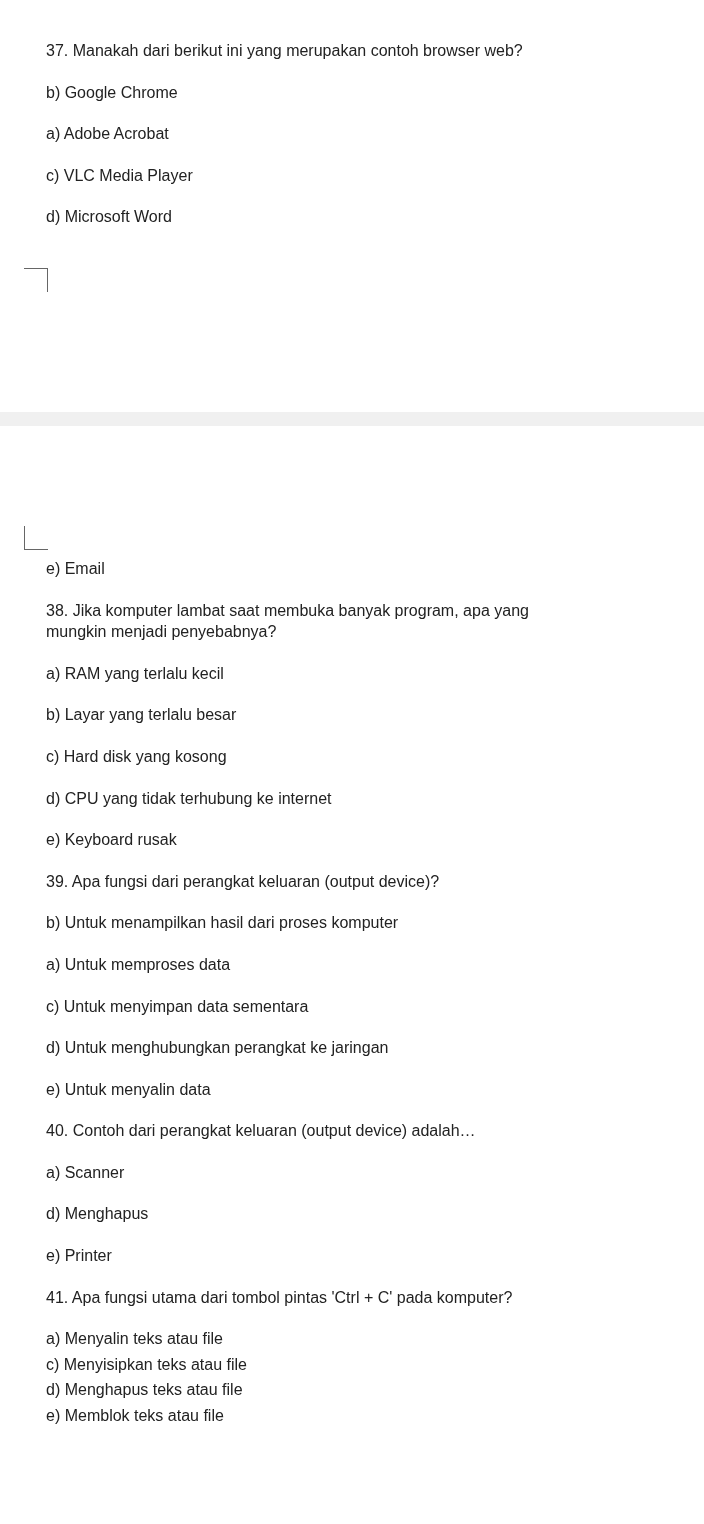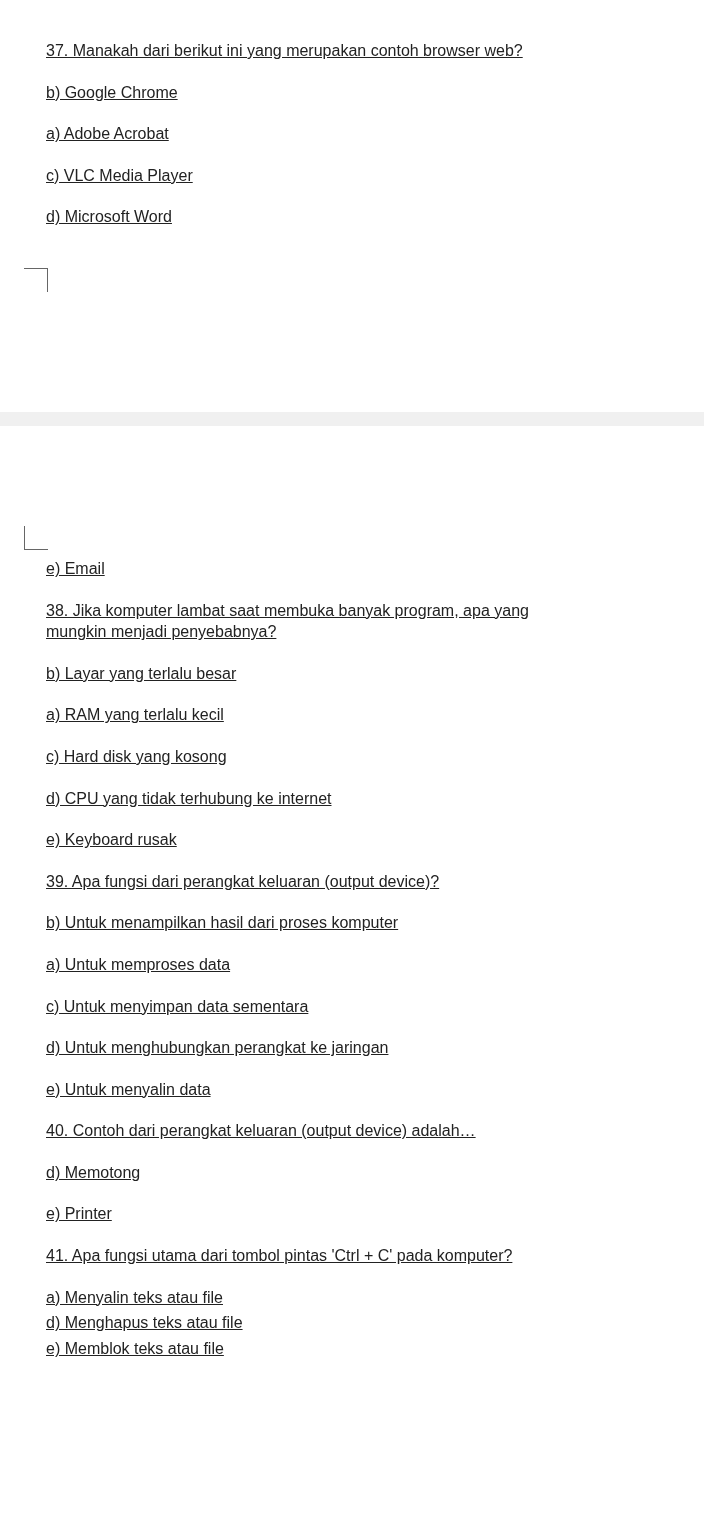--- a/index.html
+++ b/index.html
@@ -7,21 +7,20 @@
     margin: 0; padding: 0;
     font-family: Arial, Helvetica, sans-serif;
     font-size: 16px;
     color: #222;
     background: #fff;
   }
   .page {
     width: 576px;
     background: #fff;
     padding: 40px 46px 60px 46px;
-    text-decoration: underline;
   }
   .gap {
     height: 14px;
     background: #f0f0f0;
     width: 100%;
     margin: 0;
   }
   .line {
     margin: 0 0 20px 0;
     line-height: 1.35;
@@ -59,37 +58,39 @@
 </div>
 
 <div class="gap"></div>
 
 <div class="page" style="padding-top:100px;">
   <div class="crop-bl"></div>
 
   <p class="line">e) Email</p>
 
   <p class="line">38. Jika komputer lambat saat membuka banyak program, apa yang mungkin menjadi penyebabnya?</p>
+  <p class="line">a) RAM yang terlalu kecil</p>
   <p class="line">b) Layar yang terlalu besar</p>
-  <p class="line">a) RAM yang terlalu kecil</p>
   <p class="line">c) Hard disk yang kosong</p>
   <p class="line">d) CPU yang tidak terhubung ke internet</p>
   <p class="line">e) Keyboard rusak</p>
 
   <p class="line">39. Apa fungsi dari perangkat keluaran (output device)?</p>
   <p class="line">b) Untuk menampilkan hasil dari proses komputer</p>
   <p class="line">a) Untuk memproses data</p>
   <p class="line">c) Untuk menyimpan data sementara</p>
   <p class="line">d) Untuk menghubungkan perangkat ke jaringan</p>
   <p class="line">e) Untuk menyalin data</p>
 
   <p class="line">40. Contoh dari perangkat keluaran (output device) adalah…</p>
-  <p class="line">d) Memotong</p>
+  <p class="line">a) Scanner</p>
+  <p class="line">d) Menghapus</p>
   <p class="line">e) Printer</p>
 
   <p class="line">41. Apa fungsi utama dari tombol pintas 'Ctrl + C' pada komputer?</p>
   <div class="block41">
     <p class="line">a) Menyalin teks atau file</p>
+    <p class="line">c) Menyisipkan teks atau file</p>
     <p class="line">d) Menghapus teks atau file</p>
     <p class="line">e) Memblok teks atau file</p>
   </div>
 
 </div>
 
 </body></html>

